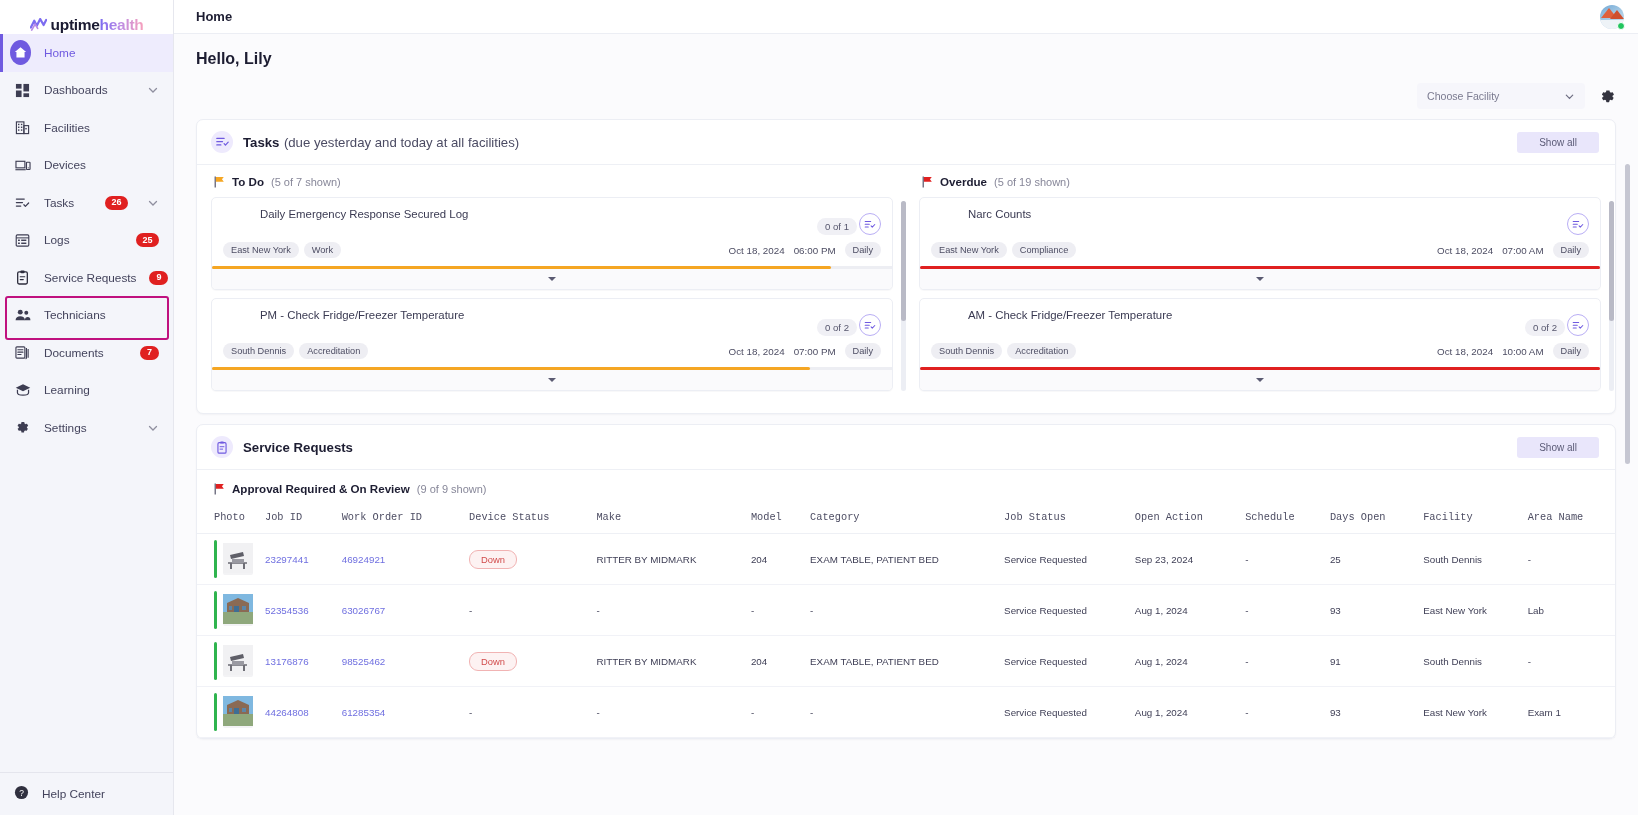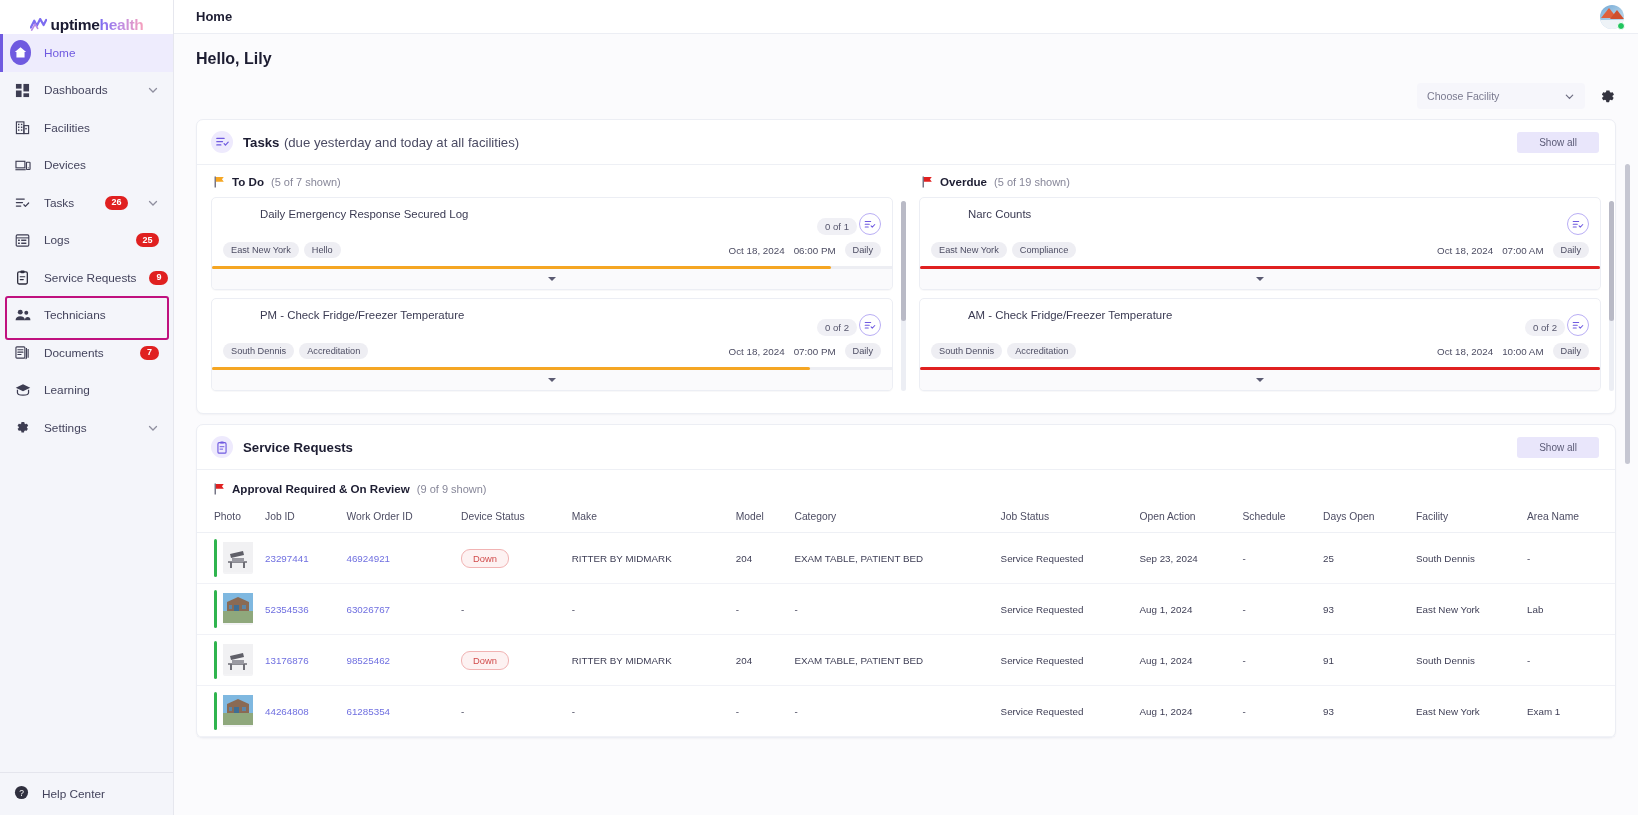--- a/index.html
+++ b/index.html
@@ -195,21 +195,21 @@
     position: absolute; right: -13px; top: 26px; width: 5px; height: 190px;
     background: #eceef4; border-radius: 3px;
   }
   .col-scroll > i { position:absolute; left:0; width:5px; border-radius:3px; background:#b9bac6; top:0; height:120px; display:block; }
 
   
   .sr-sub { display: flex; align-items: center; gap: 7px; padding: 12px 14px 8px 17px; }
   .tbl { width: 100%; border-collapse: collapse; }
   .tbl th {
     text-align: left; font-size: 10.3px; font-weight: 400; color: #4d4d63;
-    padding: 8px 6px 10px 6px; border-bottom: 1px solid #eef0f5; white-space: nowrap;
+    padding: 8px 6px 10px 6px; border-bottom: 1px solid #eef0f5; white-space: nowrap; font-family: Liberation Mono, monospace;
   }
   .tbl td {
     font-size: 9.8px; color: #3e3e55; padding: 9px 6px; border-bottom: 1px solid #f1f2f7;
     white-space: nowrap; vertical-align: middle;
   }
   .tbl tr td:first-child, .tbl tr th:first-child { padding-left: 17px; }
   .photo-cell { position: relative; width: 58px; }
   .photo-bar { position: absolute; left: 17px; top: 6px; bottom: 6px; width: 3px; background: #2fb44e; border-radius:2px;}
   .thumb { width: 30px; height: 30px; margin-left: 9px; border-radius: 2px; overflow:hidden; position:relative; background:#f3f3f5;}
   .link { color: #6f6fe0; cursor: pointer; }
@@ -456,21 +456,21 @@
                         <svg width="12" height="11" viewBox="0 0 16 16">
                           <path d="M1 3.5h8M1 7.5h6M1 11.5h4.5" stroke="#6f5ae0" stroke-width="1.5" stroke-linecap="round"></path>
                           <path d="M9.6 10l1.7 1.9L15 8" stroke="#6f5ae0" stroke-width="1.5" fill="none" stroke-linecap="round" stroke-linejoin="round"></path>
                         </svg>
                       </span>
                     </div>
                   </div>
                   <div class="tc-row2">
                     <div class="tags">
                       <span class="tag">East New York</span>
-                      <span class="tag">Hello</span>
+                      <span class="tag">Work</span>
                     </div>
                     <div class="meta">
                       <span class="meta-date">Oct 18, 2024</span>
                       <span class="meta-time">06:00 PM</span>
                       <span class="tag">Daily</span>
                     </div>
                   </div>
                   <div class="progress">
                     <span style="width:91%;background:#f5a623"></span>
                   </div>

